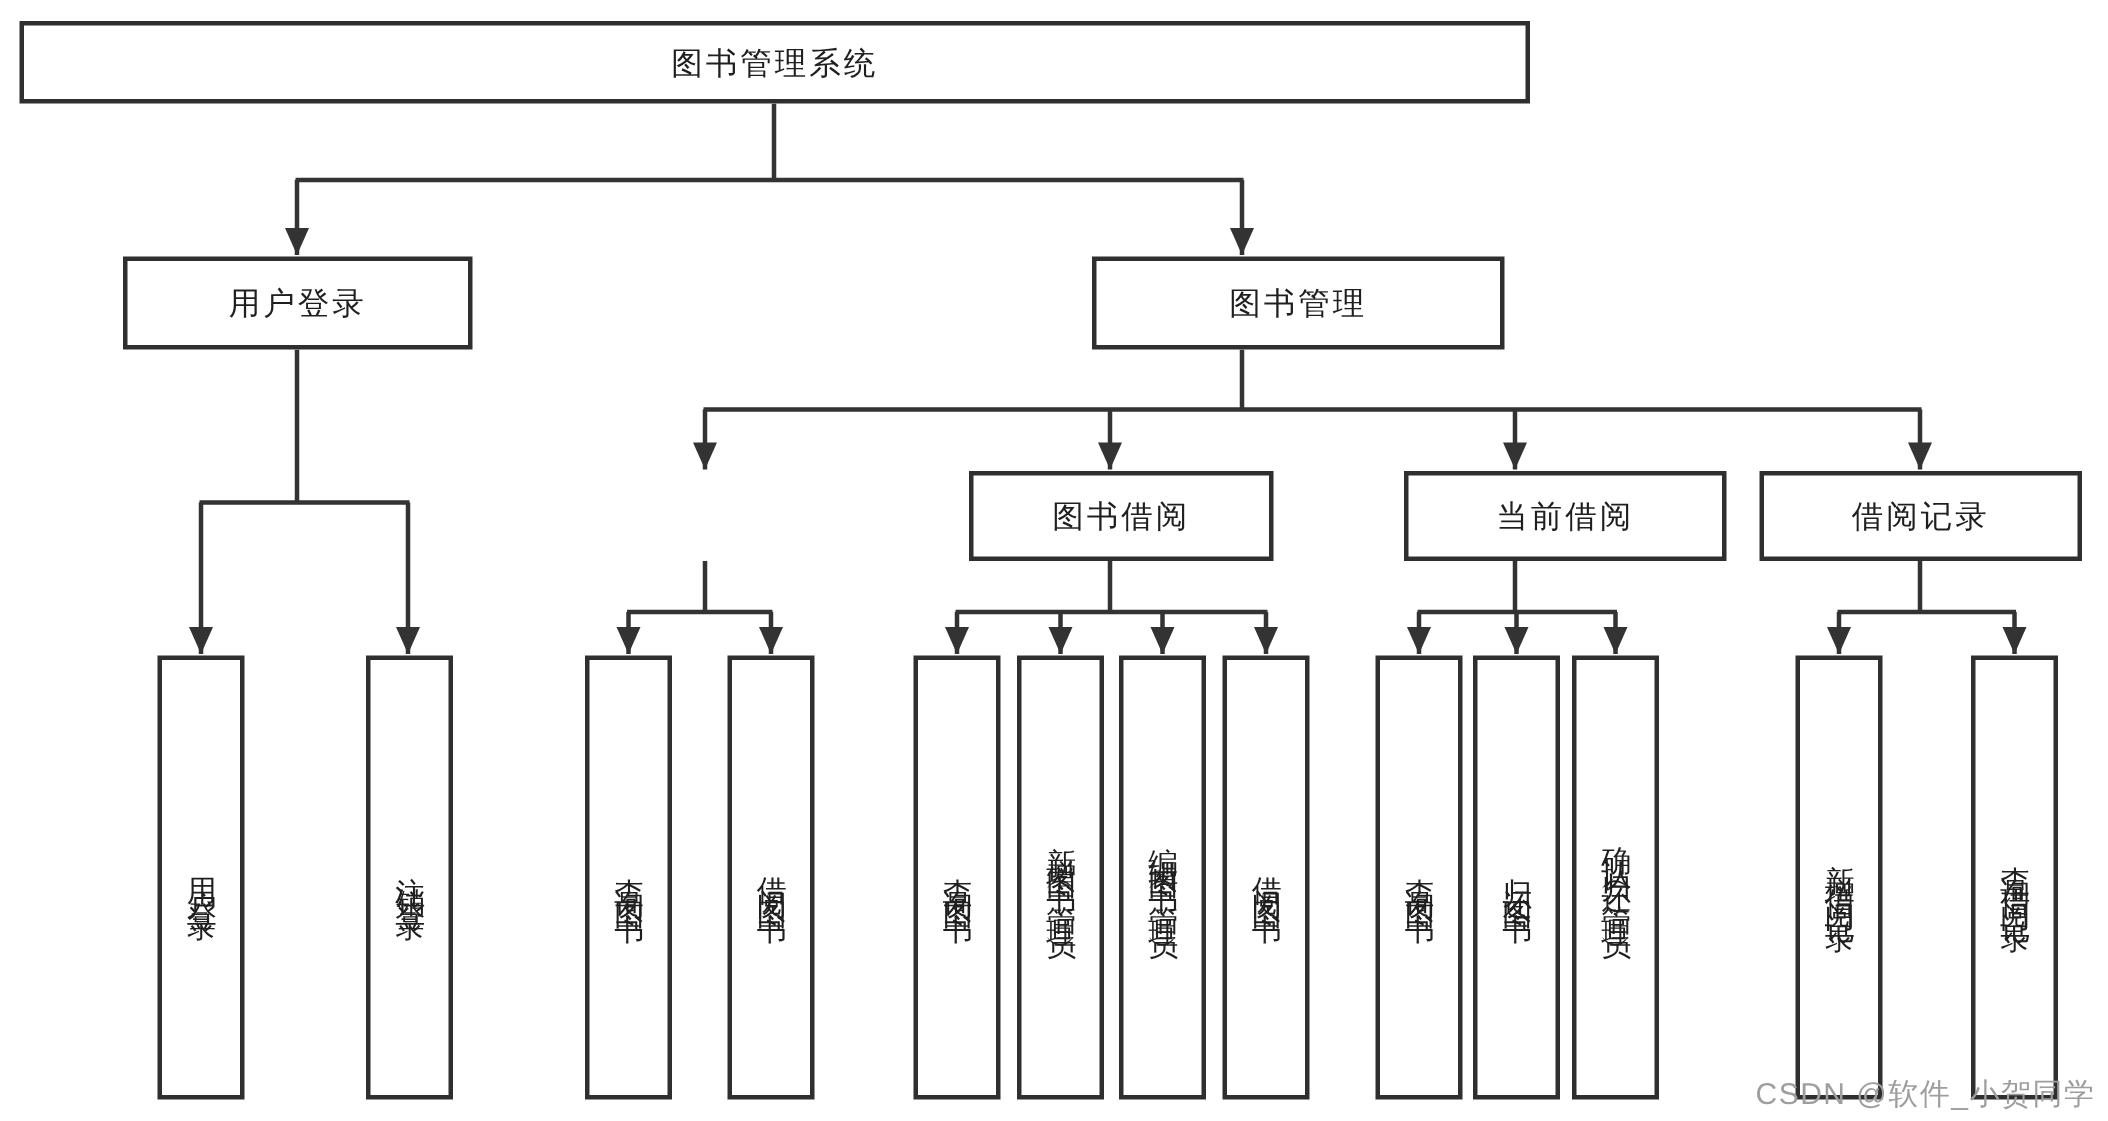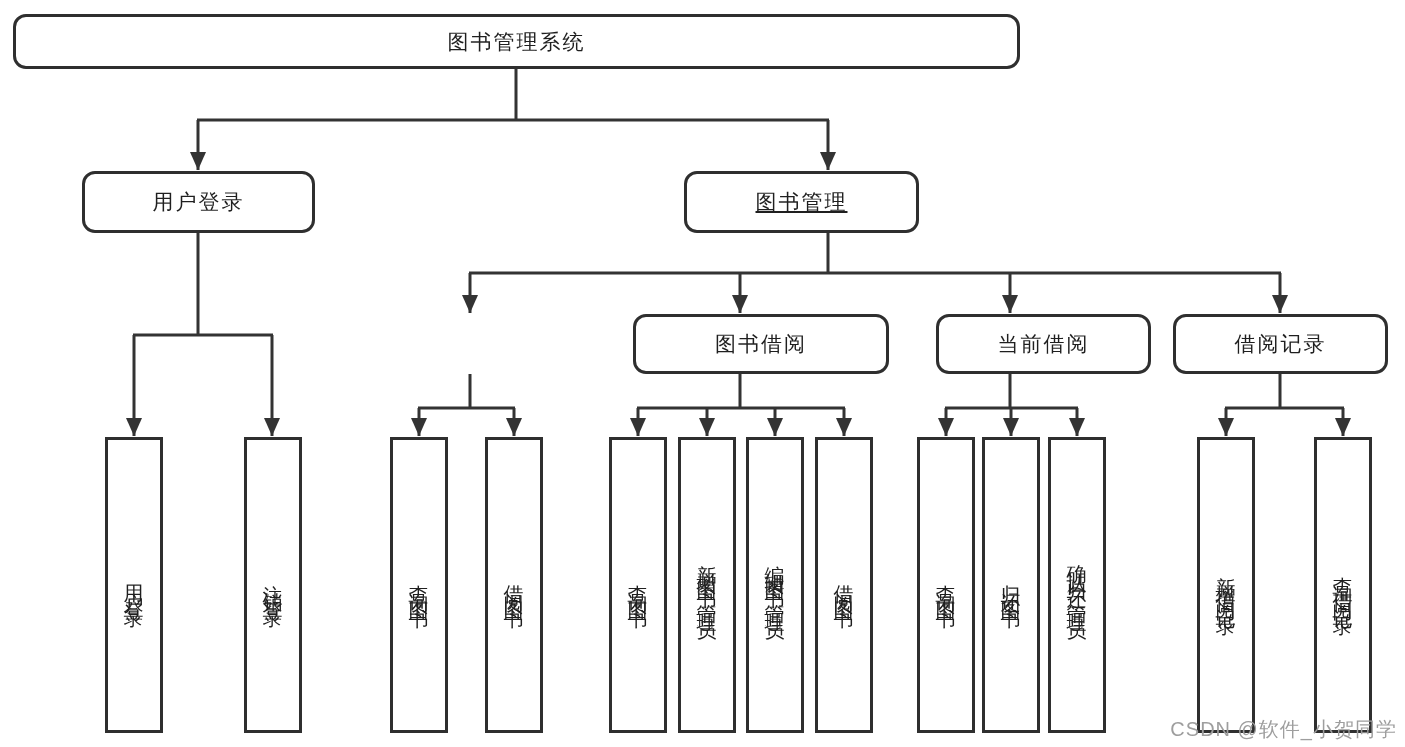--- a/index.html
+++ b/index.html
@@ -20,21 +20,21 @@
   .node {
     position: absolute;
     box-sizing: border-box;
     background: #ffffff;
     border: 3px solid #2f2f2f;
     display: flex;
     align-items: center;
     justify-content: center;
     color: #1f1f1f;
   }
-  .h-node { font-size: 21px; letter-spacing: 2px; white-space: nowrap; border-radius: 13px; }
+  .h-node { font-size: 21px; letter-spacing: 2px; white-space: nowrap; }
   .v-node .v-label {
     writing-mode: vertical-lr;
     text-orientation: upright;
     font-size: 20px;
     letter-spacing: 8px;
     line-height: 1;
     color: #1f1f1f;
   }
   .watermark {
     position: absolute;
@@ -96,25 +96,25 @@
     </g>
   </svg>
 
   <div class="node h-node" style="left:13px; top:14px; width:1007px; height:55px;">
     <span>图书管理系统</span>
   </div>
 
   <div class="node h-node" style="left:82px; top:171px; width:233px; height:62px;">
     <span>用户登录</span>
   </div>
-  <div class="node h-node" style="left:684px; top:171px; width:235px; height:62px;text-decoration:underline;">
+  <div class="node h-node" style="left:728px; top:171px; width:275px; height:62px;">
     <span>图书管理</span>
   </div>
 
-  <div class="node h-node" style="left:633px; top:314px; width:256px; height:60px;">
+  <div class="node h-node" style="left:646px; top:314px; width:203px; height:60px;">
     <span>图书借阅</span>
   </div>
   <div class="node h-node" style="left:936px; top:314px; width:215px; height:60px;">
     <span>当前借阅</span>
   </div>
   <div class="node h-node" style="left:1173px; top:314px; width:215px; height:60px;">
     <span>借阅记录</span>
   </div>
 
   <div class="node v-node" style="left:105px; top:437px; width:58px; height:296px;">

